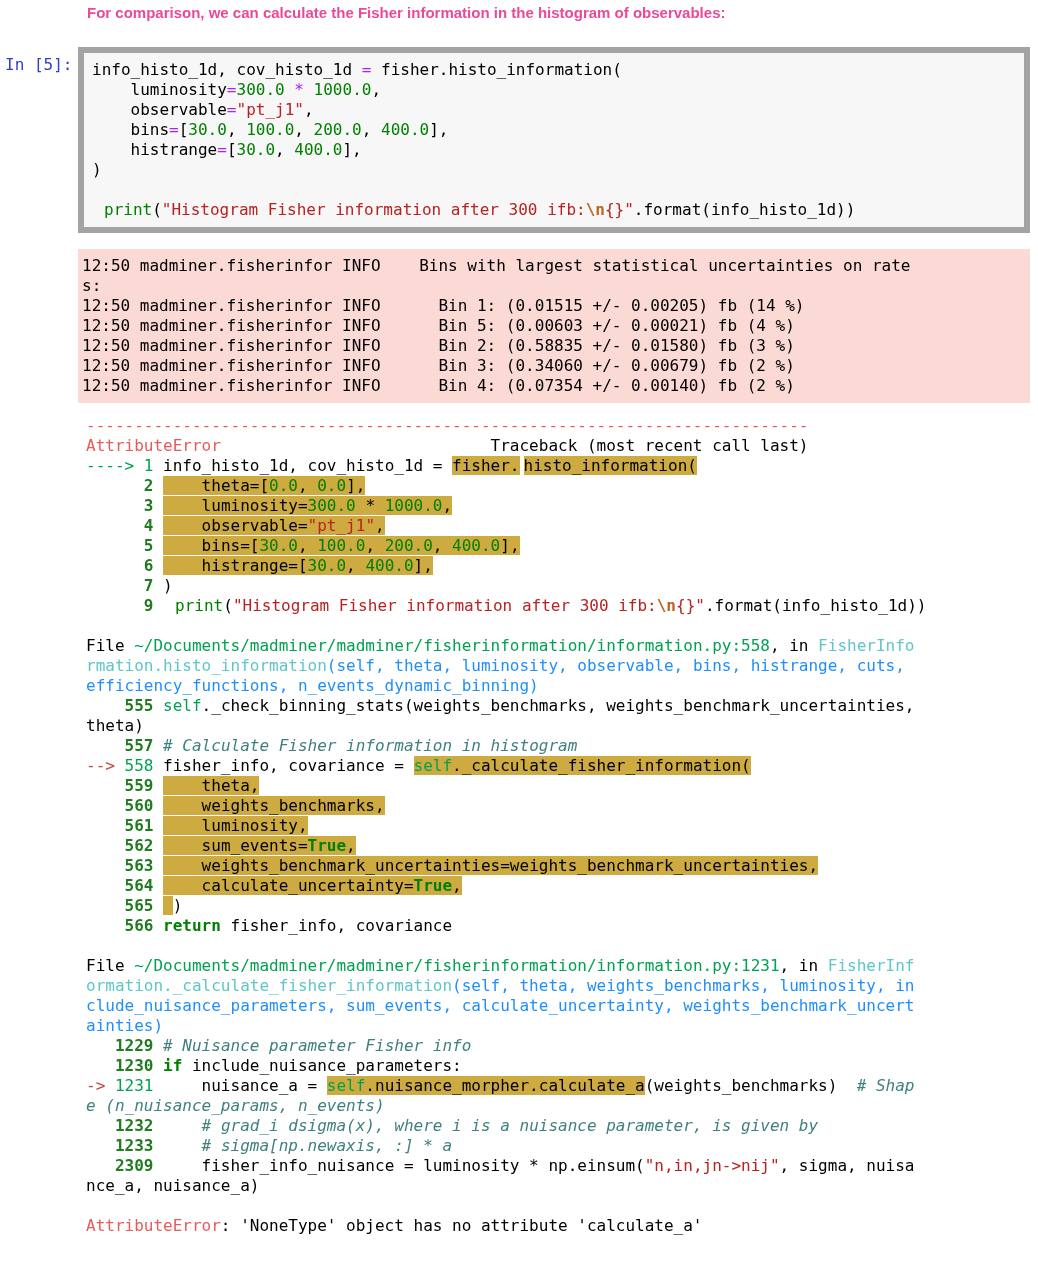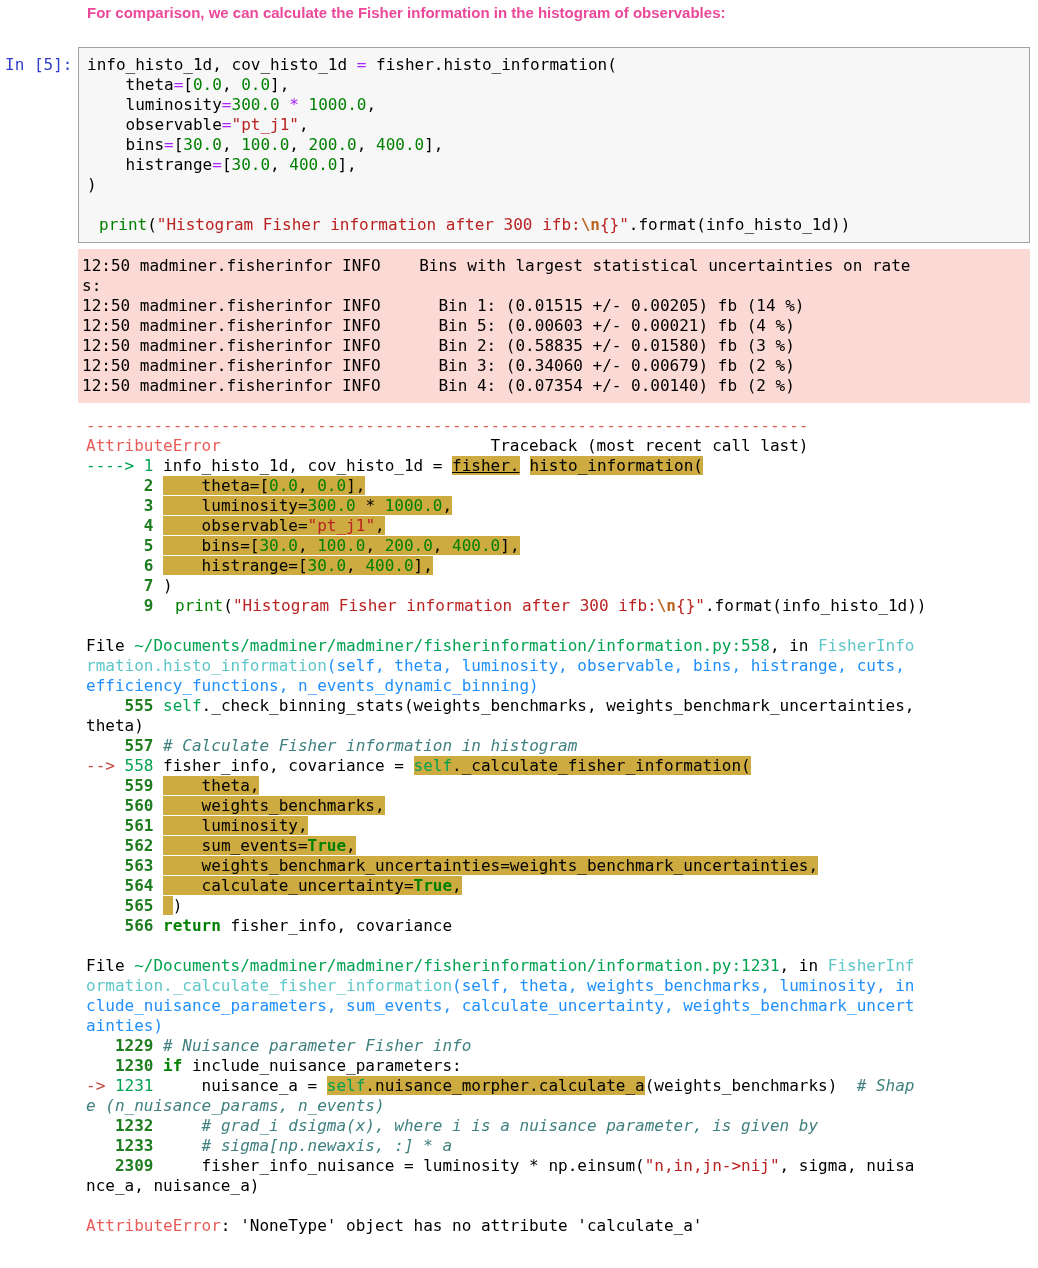--- a/index.html
+++ b/index.html
@@ -2,21 +2,21 @@
 <html style="--prompt: #2e3ec9; --cellbg: #f7f7f7; --errbg: #fbdad6; --hl: #cdab41; --ansi_red: #E75C58; --ansi_green: #00A250; --ansi_cyan: #60C6C8; --ansi_blue: #208FFB;"><head>
 <meta charset="utf-8">
 <style>
   html,body{margin:0;padding:0;background:#fff;}
   .page{position:relative;width:1038px;height:1268px;overflow:hidden;background:#fff;
         font-family:"Liberation Sans",sans-serif;}
   .mono{font-family:"DejaVu Sans Mono",monospace;font-size:16px;line-height:20px;}
   .prose{position:absolute;left:87px;top:4px;font-size:15px;color:#ec4899;margin:0;font-weight:bold;}
   .prompt{position:absolute;left:5px;top:55px;color:var(--prompt,#2e3ec9);white-space:pre;text-align:center;}
   .input-area{position:absolute;left:78px;top:47px;width:952px;box-sizing:border-box;
-              background:var(--cellbg,#f7f7f7);border:1px solid #a3a3a3;
+              background:var(--cellbg,#f7f7f7);border:6px solid #a3a3a3;
               padding:7px 0 7px 8px;overflow:hidden;}
   .stderr{position:absolute;left:78px;top:249px;width:952px;box-sizing:border-box;
           background:var(--errbg,#fbdad6);padding:7px 0 7px 4px;overflow:hidden;}
   .traceback{position:absolute;left:78px;top:414px;width:960px;box-sizing:border-box;
              padding:2px 0 0 8px;overflow:hidden;}
   .cl{white-space:pre;height:20px;color:#000;}
   
   .kw  {color:#008000;font-weight:bold;}
   .kw2 {color:#008000;margin-left:12px;}
   .num {color:#008000;}
@@ -25,33 +25,32 @@
   .op  {color:#AA22FF;}
   .cm  {color:#408080;font-style:italic;}
   .grn {color:#00A250;}
   .cy  {color:#60C6C8;}
   .blu {color:#208FFB;}
   .red {color:#E75C58;}
   .are {color:#C14A42;}
   .lnb {color:#1F7D1F;font-weight:bold;}
   .ln  {color:#00A250;}
   .hl  {background:var(--hl,#cdab41);}
-  .gap {margin-right:10px;text-decoration:underline;}
+  .gap {margin-right:4px;}
 </style>
 </head>
 <body>
 
 <div class="page">
   <p class="prose">For comparison, we can calculate the Fisher information in the histogram of observables:</p>
 
   <div class="prompt mono">In [5]:</div>
 
   <div class="input-area mono">
       <div class="cl"><span>info_histo_1d, cov_histo_1d </span><span class="op">=</span><span> fisher.histo_information(</span></div>
-      <div class="cl"><span>    theta</span><span class="op">=</span><span>[</span><span class="num">0.0</span><span>, </span><span class="num">0.0</span><span>],</span></div>
       <div class="cl"><span>    luminosity</span><span class="op">=</span><span class="num">300.0</span><span> </span><span class="op">*</span><span> </span><span class="num">1000.0</span><span>,</span></div>
       <div class="cl"><span>    observable</span><span class="op">=</span><span class="str">"pt_j1"</span><span>,</span></div>
       <div class="cl"><span>    bins</span><span class="op">=</span><span>[</span><span class="num">30.0</span><span>, </span><span class="num">100.0</span><span>, </span><span class="num">200.0</span><span>, </span><span class="num">400.0</span><span>],</span></div>
       <div class="cl"><span>    histrange</span><span class="op">=</span><span>[</span><span class="num">30.0</span><span>, </span><span class="num">400.0</span><span>],</span></div>
       <div class="cl"><span>)</span></div>
       <div class="cl">&nbsp;</div>
       <div class="cl"><span class="kw2">print</span><span>(</span><span class="str">"Histogram Fisher information after 300 ifb:</span><span class="esc">\n</span><span class="str">{}"</span><span>.format(info_histo_1d))</span></div>
     </div>
 
   <div class="stderr mono">

